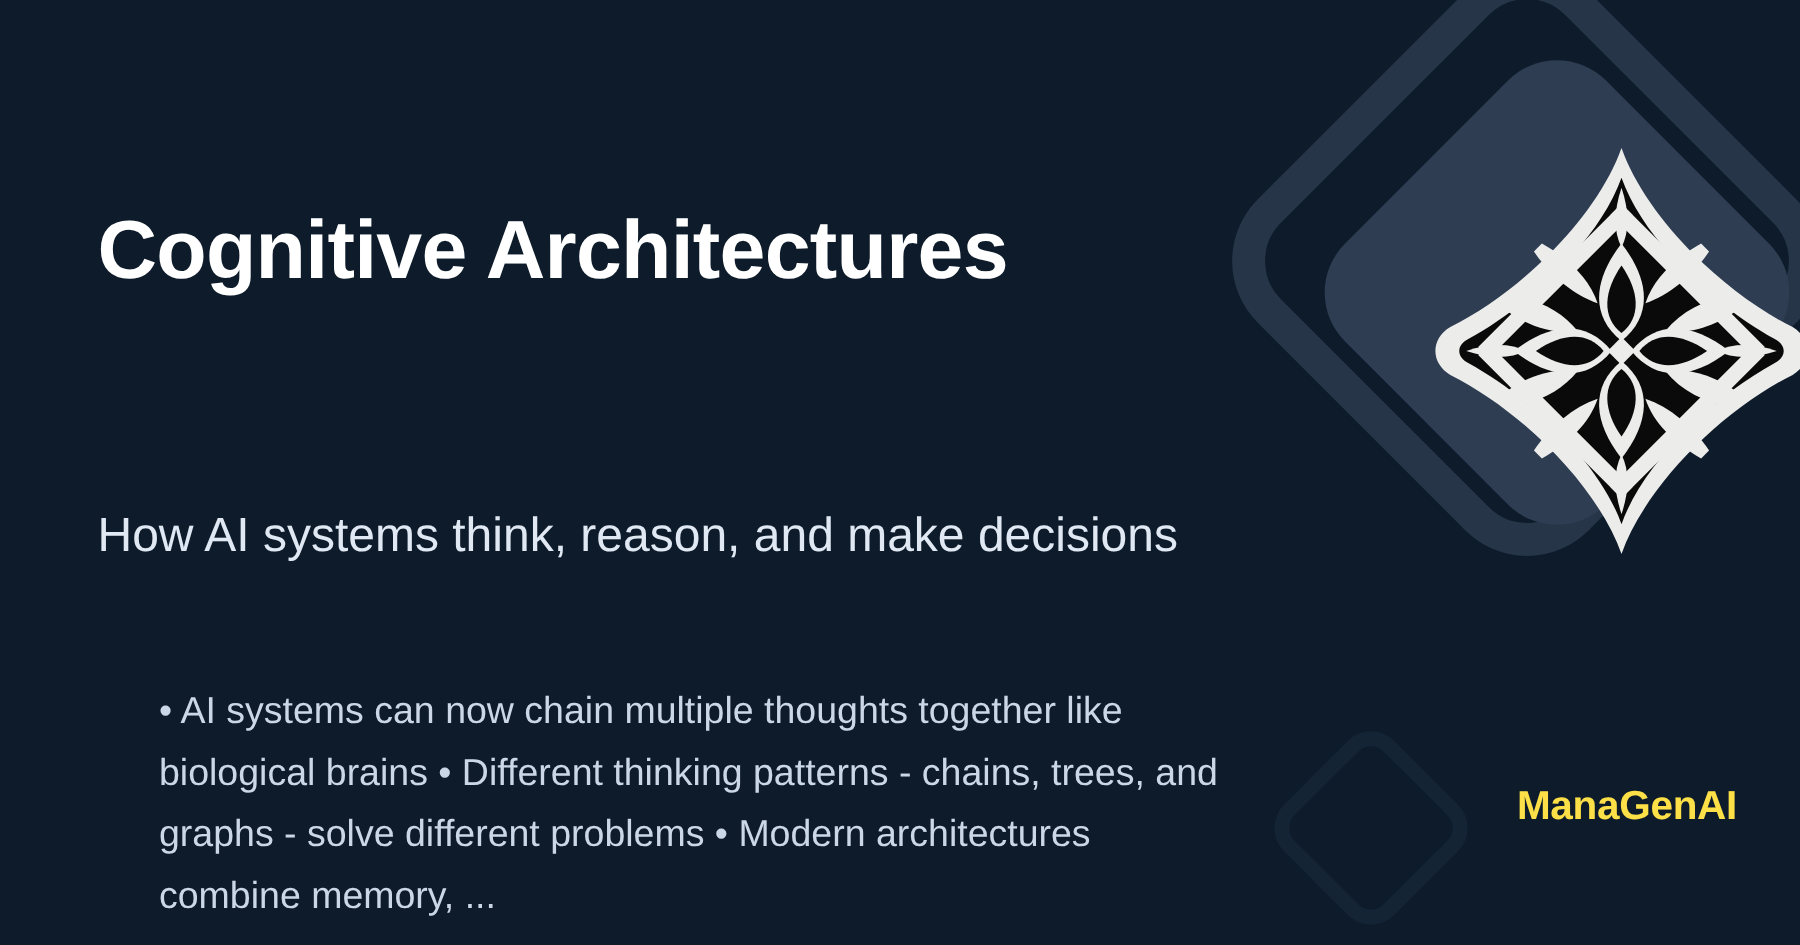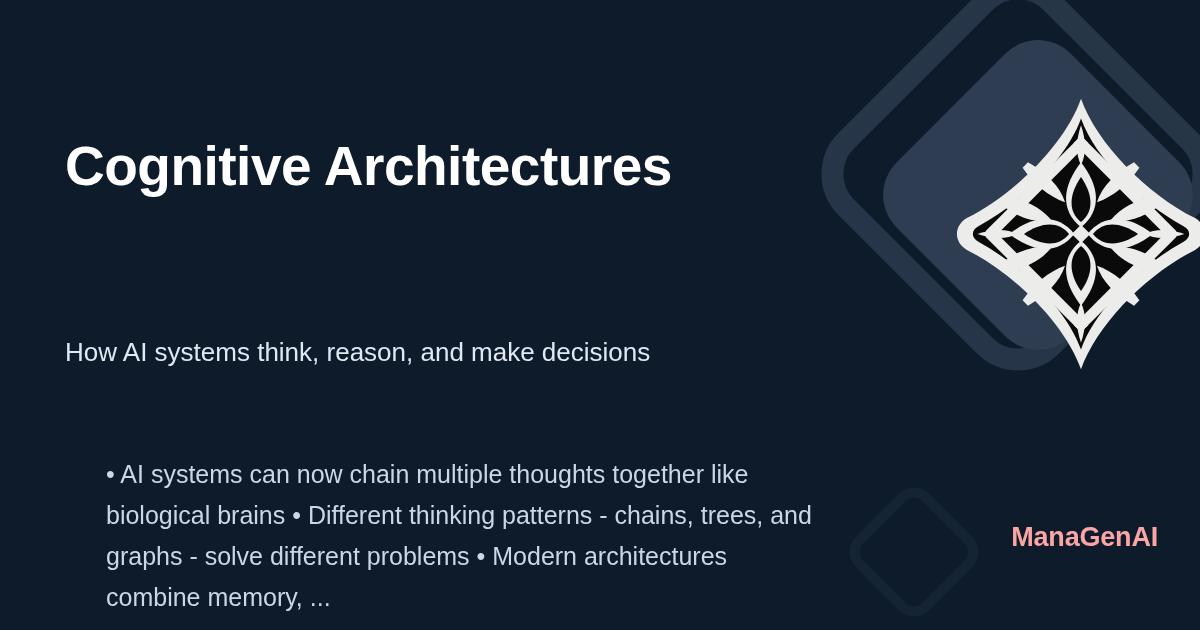--- a/index.html
+++ b/index.html
@@ -83,21 +83,21 @@
     line-height: 1.1;
     letter-spacing: -0.5px;
     color: #ffffff;
   }
 
   .subtitle {
     position: absolute;
     top: 320px;
     left: 0;
     width: 740px;
-    font-size: 26px;
+    font-size: 32px;
     font-weight: normal;
     line-height: 1.3;
     color: #dfe8f3;
   }
 
   .body-text {
     position: absolute;
     top: 438px;
     left: 0;
     width: 706px;
@@ -124,21 +124,21 @@
     overflow: visible;
   }
 
   .brand-name {
     position: absolute;
     right: 42px;
     top: 522px;
     font-size: 27px;
     font-weight: bold;
     letter-spacing: -0.2px;
-    color: #fca5a5;
+    color: #fde047;
     text-align: right;
     white-space: nowrap;
   }
 </style>
 </head>
 <body>
 
 <div id="card">
 
   <div class="deco-layer deco-outer"></div>

